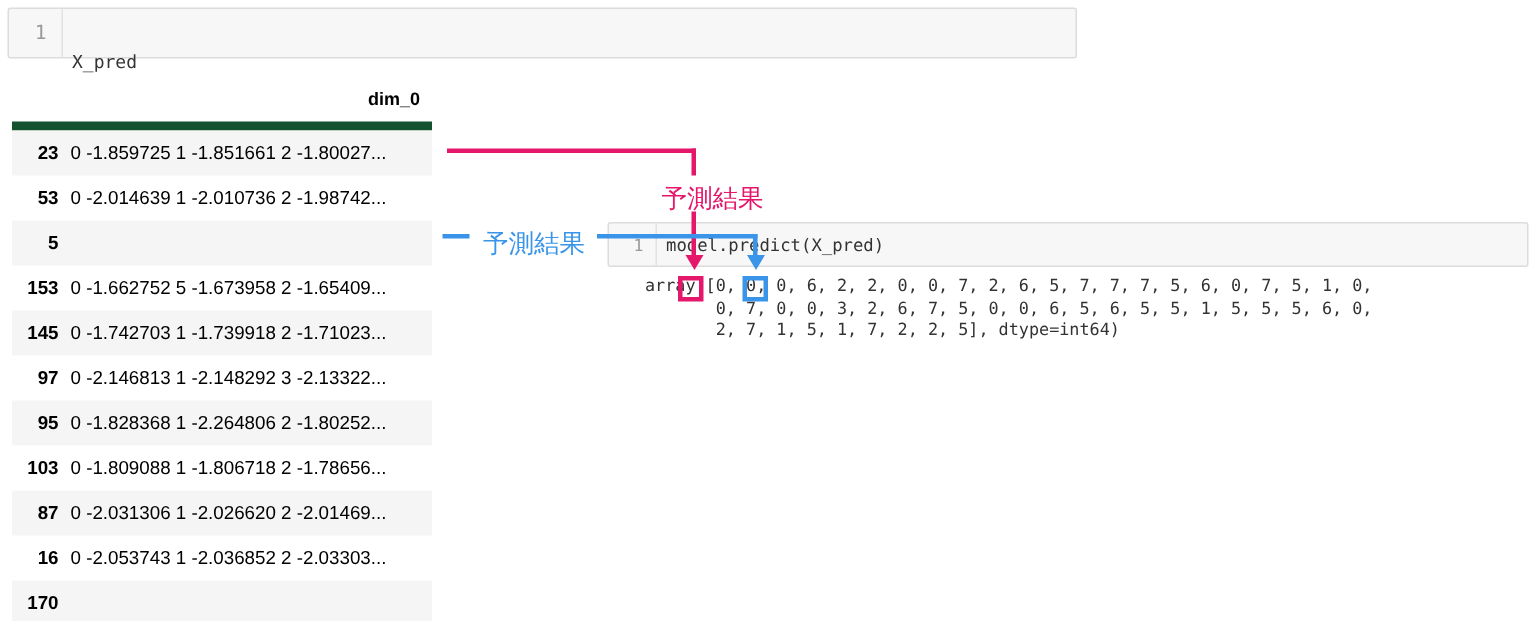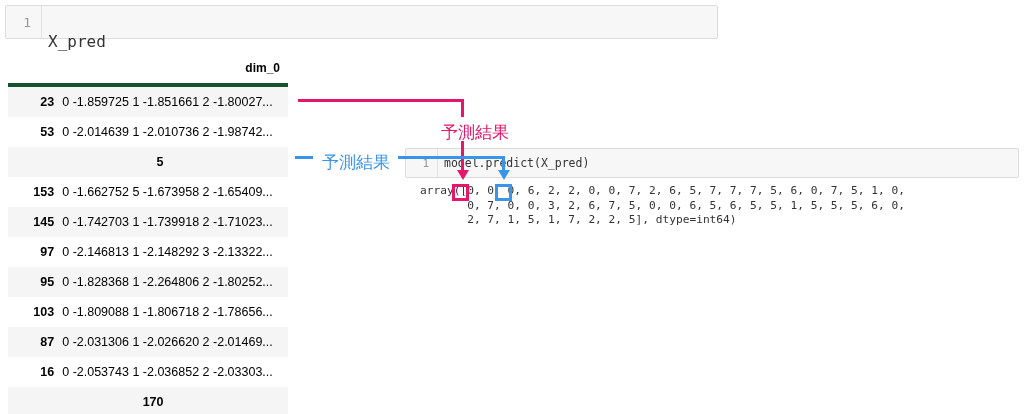--- a/index.html
+++ b/index.html
@@ -23,49 +23,49 @@
     align-items: center;
     justify-content: flex-end;
   }
   .code-cell .code {
     font-family: "DejaVu Sans Mono", monospace;
     color: #333;
     white-space: pre;
   }
   #cell1 { left: 5px; top: 5px; width: 713px; height: 34px; }
   #cell1 .gutter { width: 36px; padding-right: 10px; font-size: 13px; }
-  #cell1 .code { padding-left: 6px; font-size: 16px; margin-top: 38px; }
+  #cell1 .code { padding-left: 6px; font-size: 12px; margin-top: 38px; }
 
   #cell2 { left: 405px; top: 148px; width: 614px; height: 30px; }
   #cell2 .gutter { width: 32px; padding-right: 8px; font-size: 11px; }
   #cell2 .code { padding-left: 6px; font-size: 11.5px; }
 
   
   #df { position: absolute; left: 8px; top: 60px; width: 280px; }
   #df .hdr {
     height: 27px;
-    border-bottom: 4px solid #14532d;
+    border-bottom: 6px solid #14532d;
     display: flex; align-items: flex-end; justify-content: flex-end;
     padding: 0 8px 8px 0;
     font-weight: bold; font-size: 12px; color: #000;
   }
   #df .row {
     height: 30px;
     display: flex; align-items: center;
-    font-size: 12.5px; color: #000; justify-content: center;
+    font-size: 12.5px; color: #000;
   }
   #df .row:nth-child(odd) { background: #f5f5f5; }
   #df .row .idx {
     width: 31px; text-align: right; font-weight: bold; padding-right: 0;
   }
   #df .row .val { padding-left: 8px; white-space: nowrap; }
 
   
   #out {
-    position: absolute; left: 420px; top: 184px;
+    position: absolute; left: 430px; top: 184px;
     font-family: "DejaVu Sans Mono", monospace;
     font-size: 11.2px; line-height: 14.5px; color: #333;
     white-space: pre;
   }
   .hl { position: absolute; border-width: 3px; border-style: solid; }
   #hl-pink { left: 452px; top: 184px; width: 17px; height: 17px; border-color: #e4176b; background: rgba(228,23,107,0.0); }
   #hl-blue { left: 495px; top: 184px; width: 17px; height: 17px; border-color: #3a95e8; }
 
   
   .line { position: absolute; }

